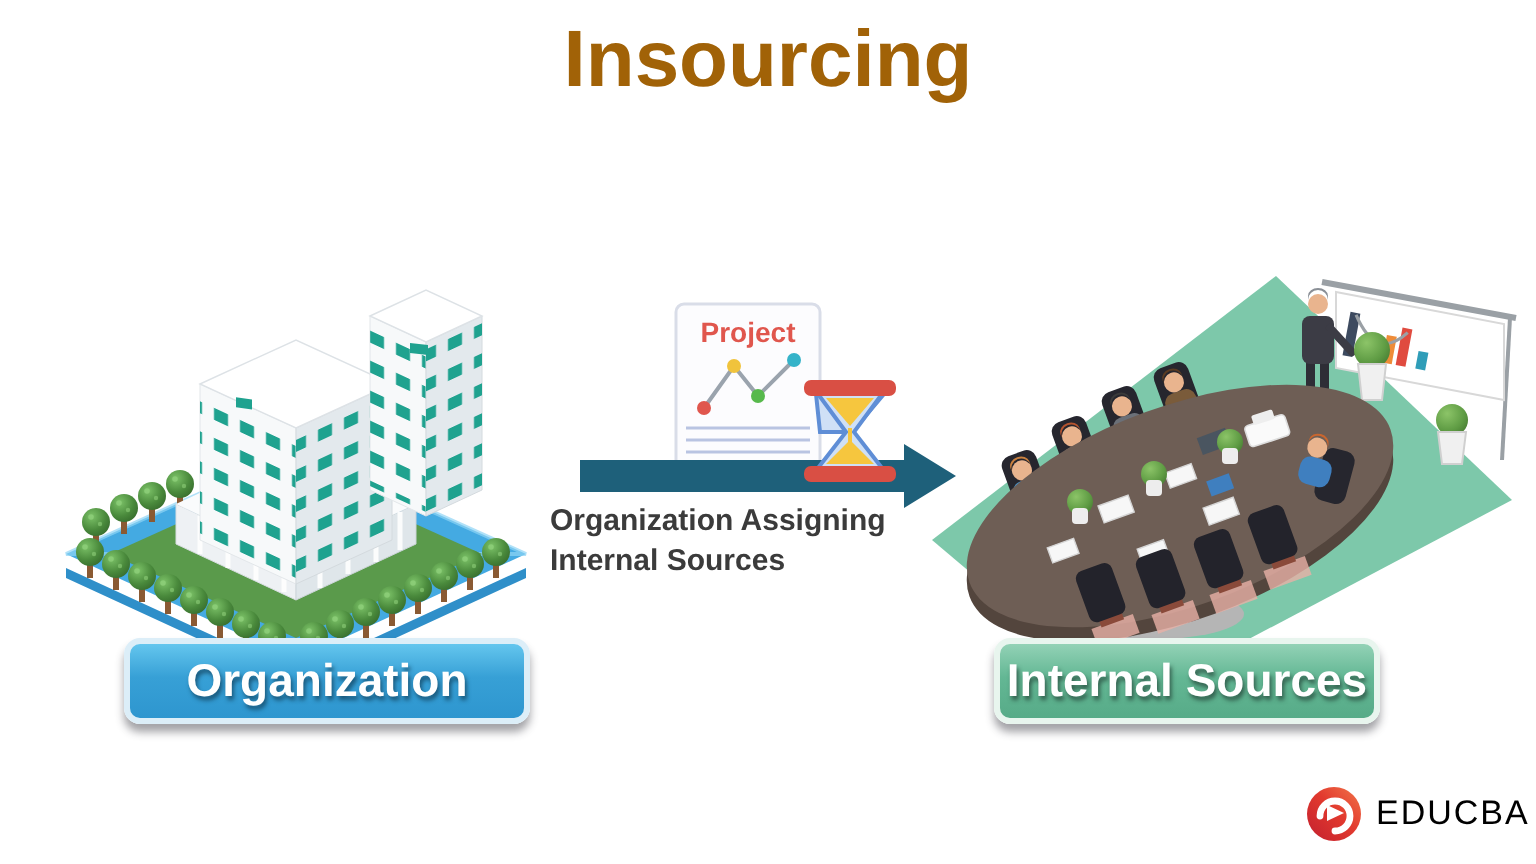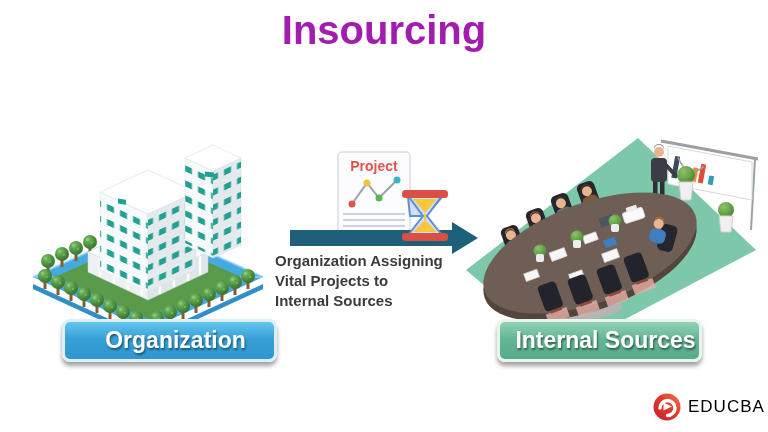--- a/index.html
+++ b/index.html
@@ -3,27 +3,26 @@
 <meta charset="utf-8">
 <style>
   html,body{margin:0;padding:0;}
   body{
     width:768px;height:432px;position:relative;overflow:hidden;
     background:#ffffff;font-family:"Liberation Sans",sans-serif;
   }
   .abs{position:absolute;}
   #title{
     left:0;top:8px;width:768px;text-align:center;
-    font-size:40px;font-weight:bold;color:#a21caf;letter-spacing:0px;
+    font-size:40px;font-weight:bold;color:#a16207;letter-spacing:0px;
   }
   .label-btn{
     display:flex;align-items:center;justify-content:center;
     border-radius:8px;color:#ffffff;font-weight:bold;font-size:23px;
     box-shadow:0 4px 4px rgba(50,50,60,0.45);
-    padding-left:12px;
   }
   #org-btn{
     left:62px;top:319px;width:197px;height:37px;
     background:linear-gradient(#64c6ee,#37a0d6 45%,#2e96cf);
     border:3px solid #dceef8;
     text-shadow:1px 2px 2px rgba(23,80,112,0.9);
   }
   #int-btn{
     left:497px;top:319px;width:187px;height:37px;
     background:linear-gradient(#93d2b6,#63b794 45%,#57ab88);
@@ -157,21 +156,20 @@
     <polygon points="413,199 437,199 425,213" fill="#F6C63E"></polygon>
     <polygon points="413,232 437,232 425,220" fill="#F6C63E"></polygon>
     <line x1="425" y1="214" x2="425" y2="229" stroke="#F6C63E" stroke-width="2"></line>
     <rect x="402" y="190" width="46" height="8" rx="3.5" fill="#D94F44"></rect>
     <rect x="402" y="233" width="46" height="8" rx="3.5" fill="#D94F44"></rect>
   </g>
 </svg>
 
 <div id="caption" class="abs">
   <div>Organization Assigning</div>
-  <div>Vital Projects to</div>
   <div>Internal Sources</div>
 </div>
 
 <svg class="abs" style="left:460px;top:110px;" width="305" height="250" viewBox="460 110 305 250">
 
   <polygon points="638,138 756,250 563,352 466,270" fill="#7DC8AA"></polygon>
 
   <g>
     <line x1="661" y1="141" x2="758" y2="159" stroke="#9aa0a5" stroke-width="3"></line>
     <line x1="755" y1="159" x2="751" y2="230" stroke="#9aa0a5" stroke-width="2"></line>

